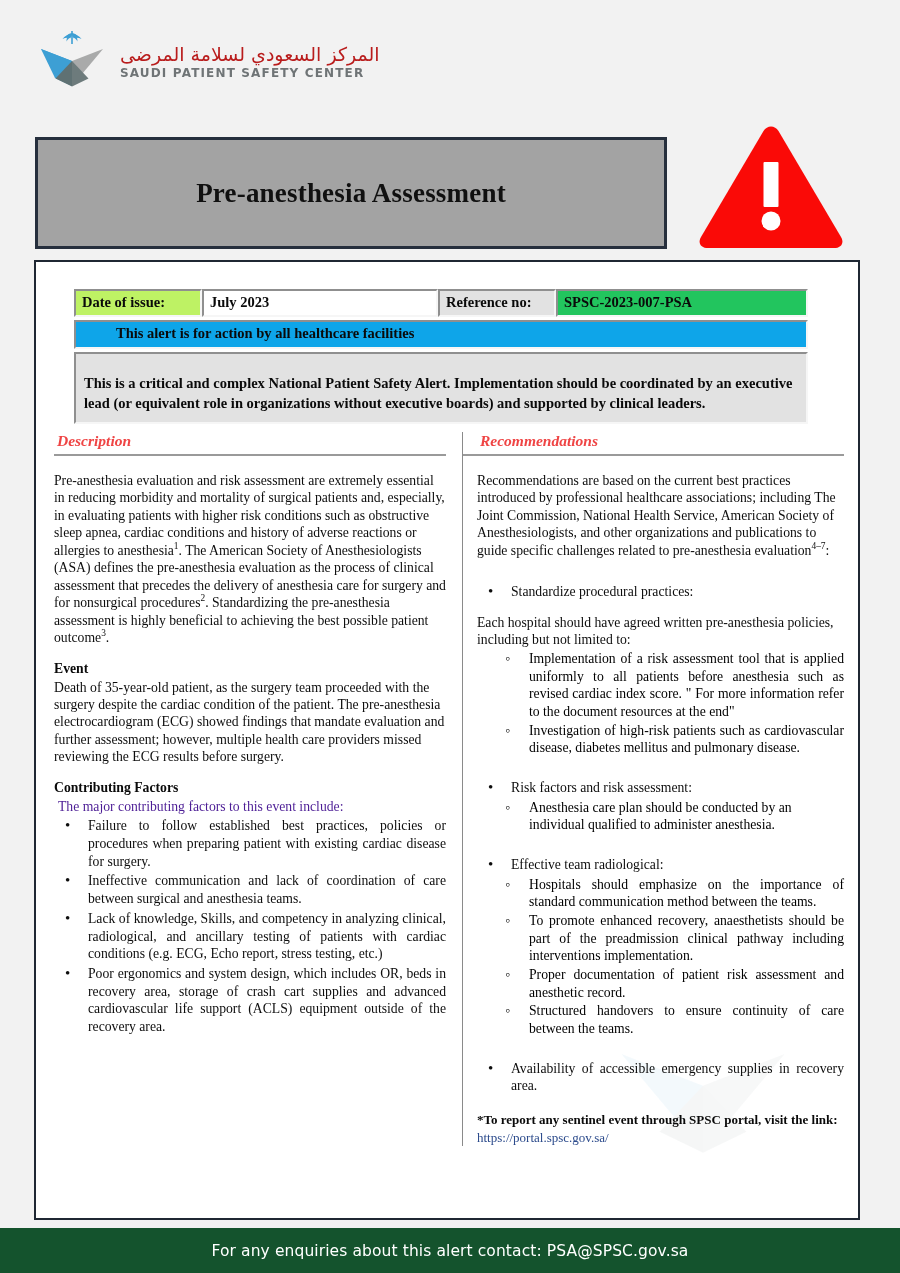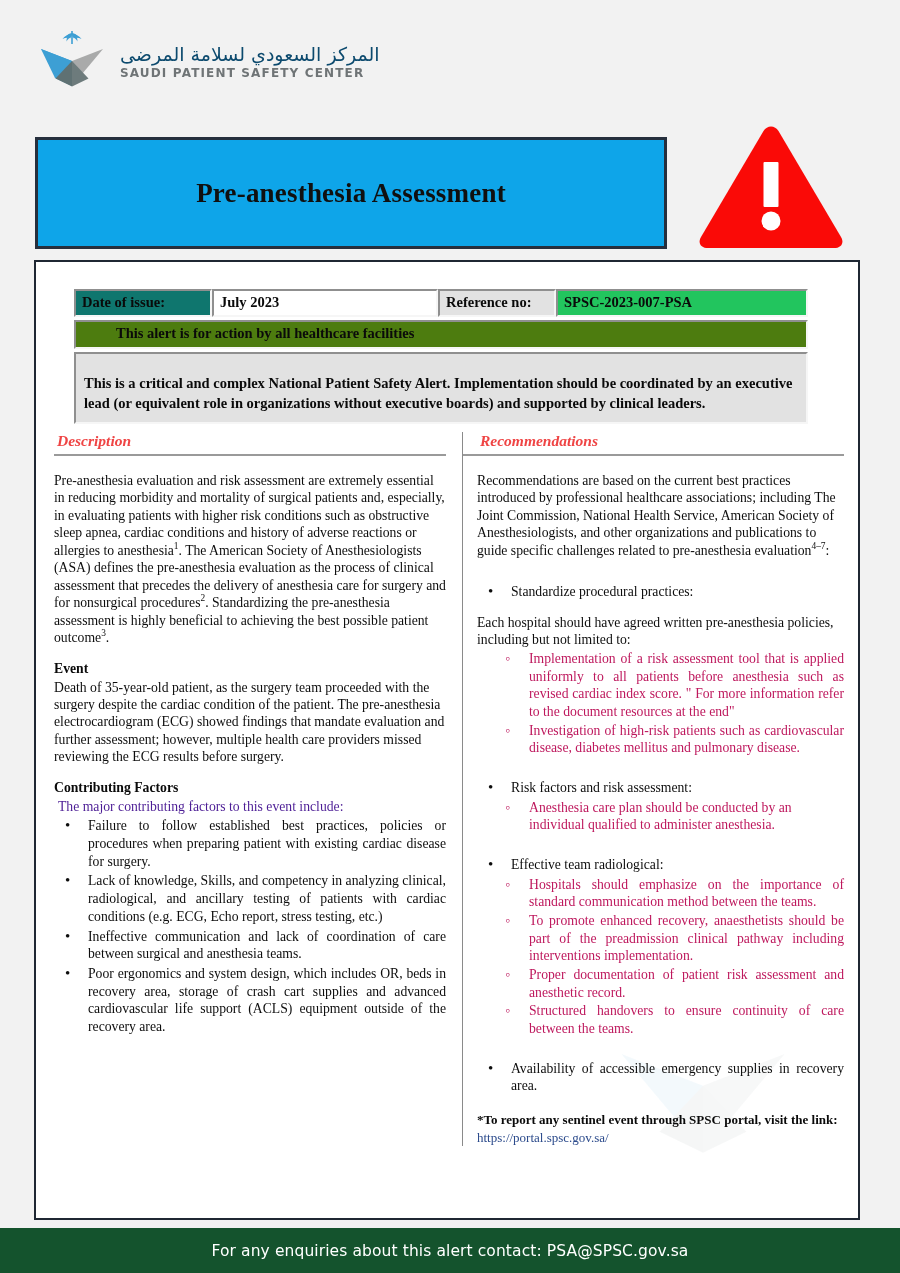--- a/index.html
+++ b/index.html
@@ -35,41 +35,41 @@
   .logo-text {
     margin-left: 10px;
     display: flex;
     flex-direction: column;
     justify-content: center;
     padding-top: 6px;
   }
   .logo-ar {
     font-family: "DejaVu Sans", sans-serif;
     font-size: 19px;
-    color: #0c4a6e;
+    color: #b91c1c;
     line-height: 1.05;
     direction: rtl;
     letter-spacing: .2px;
   }
   .logo-en {
     font-family: "DejaVu Sans", sans-serif;
     font-size: 12px;
     font-weight: bold;
     color: #6f7476;
     letter-spacing: 1.15px;
     line-height: 1.2;
     margin-top: 1px;
   }
 
   
   .title-box {
     position: absolute;
     left: 35px; top: 137px;
     width: 632px; height: 112px;
-    background: #0ea5e9;
+    background: #a3a3a3;
     border: 3px solid #262f3d;
     box-sizing: border-box;
     display: flex;
     align-items: center;
     justify-content: center;
   }
   .title-text {
     font-family: "Liberation Serif", serif;
     font-size: 27px;
     font-weight: bold;
@@ -113,25 +113,25 @@
   .cell {
     border: 2px solid;
     border-color: #8f8f8f #f6f6f6 #f6f6f6 #8f8f8f;
     box-sizing: border-box;
     font-size: 14.5px;
     font-weight: bold;
     color: #0a0a0a;
     padding: 3px 6px 4px 6px;
     line-height: 1.2;
   }
-  .cell-label { width: 138px; background: #0f766e; }
+  .cell-label { width: 128px; background: #bef264; }
   .cell-value { flex: 1; background: #ffffff; }
   .cell-ref-label { width: 118px; background: #e2e2e2; }
   .cell-ref-value { width: 252px; background: #22c55e; }
-  .cell-wide { width: 100%; background: #4d7c0f; padding-left: 40px; }
+  .cell-wide { width: 100%; background: #0ea5e9; padding-left: 40px; }
   .cell-critical {
     width: 100%;
     background: #e2e2e2;
     padding: 20px 8px 9px 8px;
     line-height: 1.36;
   }
 
   
   .cols {
     position: absolute;
@@ -195,21 +195,21 @@
     position: absolute;
     left: 11px; top: -1px;
     font-size: 15px;
   }
   ul.bullets > li.nojust { text-align: left; }
   ul.subs > li {
     position: relative;
     padding-left: 30px;
     font-size: 13.7px;
     line-height: 1.29;
-    color: #be185d;
+    color: #000000;
     text-align: justify;
     margin-bottom: 1px;
   }
   ul.subs > li::before {
     content: "\25E6";
     position: absolute;
     left: 6px; top: 0px;
     font-size: 14px;
   }
   ul.subs > li.nojust { text-align: left; }
@@ -325,22 +325,22 @@
 
       <p class="body"><span>Pre-anesthesia evaluation and risk assessment are extremely essential in reducing morbidity and mortality of surgical patients and, especially, in evaluating patients with higher risk conditions such as obstructive sleep apnea, cardiac conditions and history of adverse reactions or allergies to anesthesia</span><sup>1</sup><span>. The American Society of Anesthesiologists (ASA) defines the pre-anesthesia evaluation as the process of clinical assessment that precedes the delivery of anesthesia care for surgery and for nonsurgical procedures</span><sup>2</sup><span>. Standardizing the pre-anesthesia assessment is highly beneficial to achieving the best possible patient outcome</span><sup>3</sup><span>.</span></p>
 
       <div class="sub-head">Event</div>
       <p class="body">Death of 35-year-old patient, as the surgery team proceeded with the surgery despite the cardiac condition of the patient. The pre-anesthesia electrocardiogram (ECG) showed findings that mandate evaluation and further assessment; however, multiple health care providers missed reviewing the ECG results before surgery.</p>
 
       <div class="sub-head">Contributing Factors</div>
       <div class="lead-in">The major contributing factors to this event include:</div>
       <ul class="bullets">
         <li>Failure to follow established best practices, policies or procedures when preparing patient with existing cardiac disease for surgery.</li>
+        <li>Ineffective communication and lack of coordination of care between surgical and anesthesia teams.</li>
         <li>Lack of knowledge, Skills, and competency in analyzing clinical, radiological, and ancillary testing of patients with cardiac conditions (e.g. ECG, Echo report, stress testing, etc.)</li>
-        <li>Ineffective communication and lack of coordination of care between surgical and anesthesia teams.</li>
         <li>Poor ergonomics and system design, which includes OR, beds in recovery area, storage of crash cart supplies and advanced cardiovascular life support (ACLS) equipment outside of the recovery area.</li>
       </ul>
     </div>
 
     <div class="col col-right">
       <div class="col-head">Recommendations</div>
 
       <p class="body"><span>Recommendations are based on the current best practices introduced by professional healthcare associations; including The Joint Commission, National Health Service, American Society of Anesthesiologists, and other organizations and publications to guide specific challenges related to pre-anesthesia evaluation</span><sup>4–7</sup><span>:</span></p>
 
       <div class="gap"></div>

